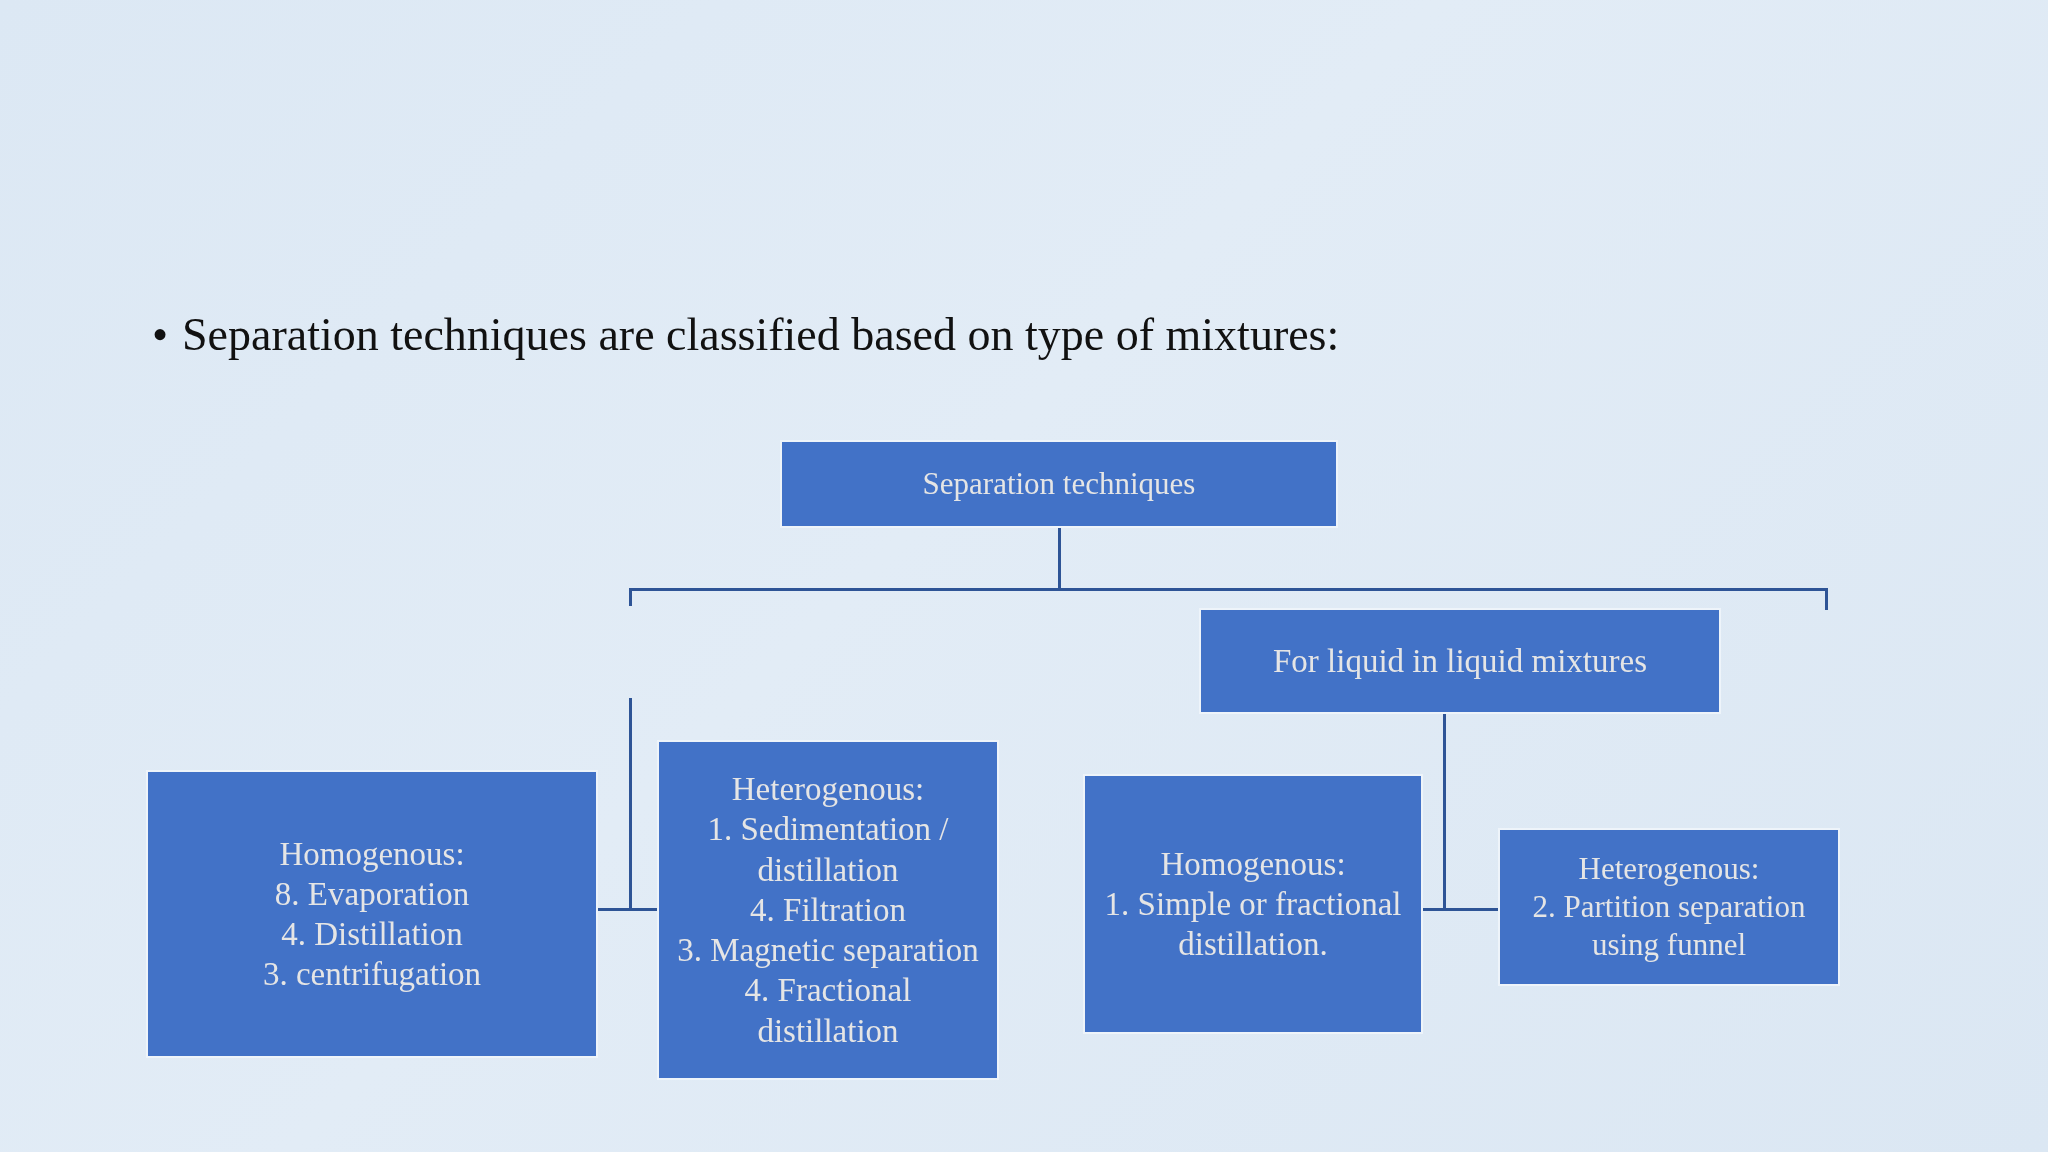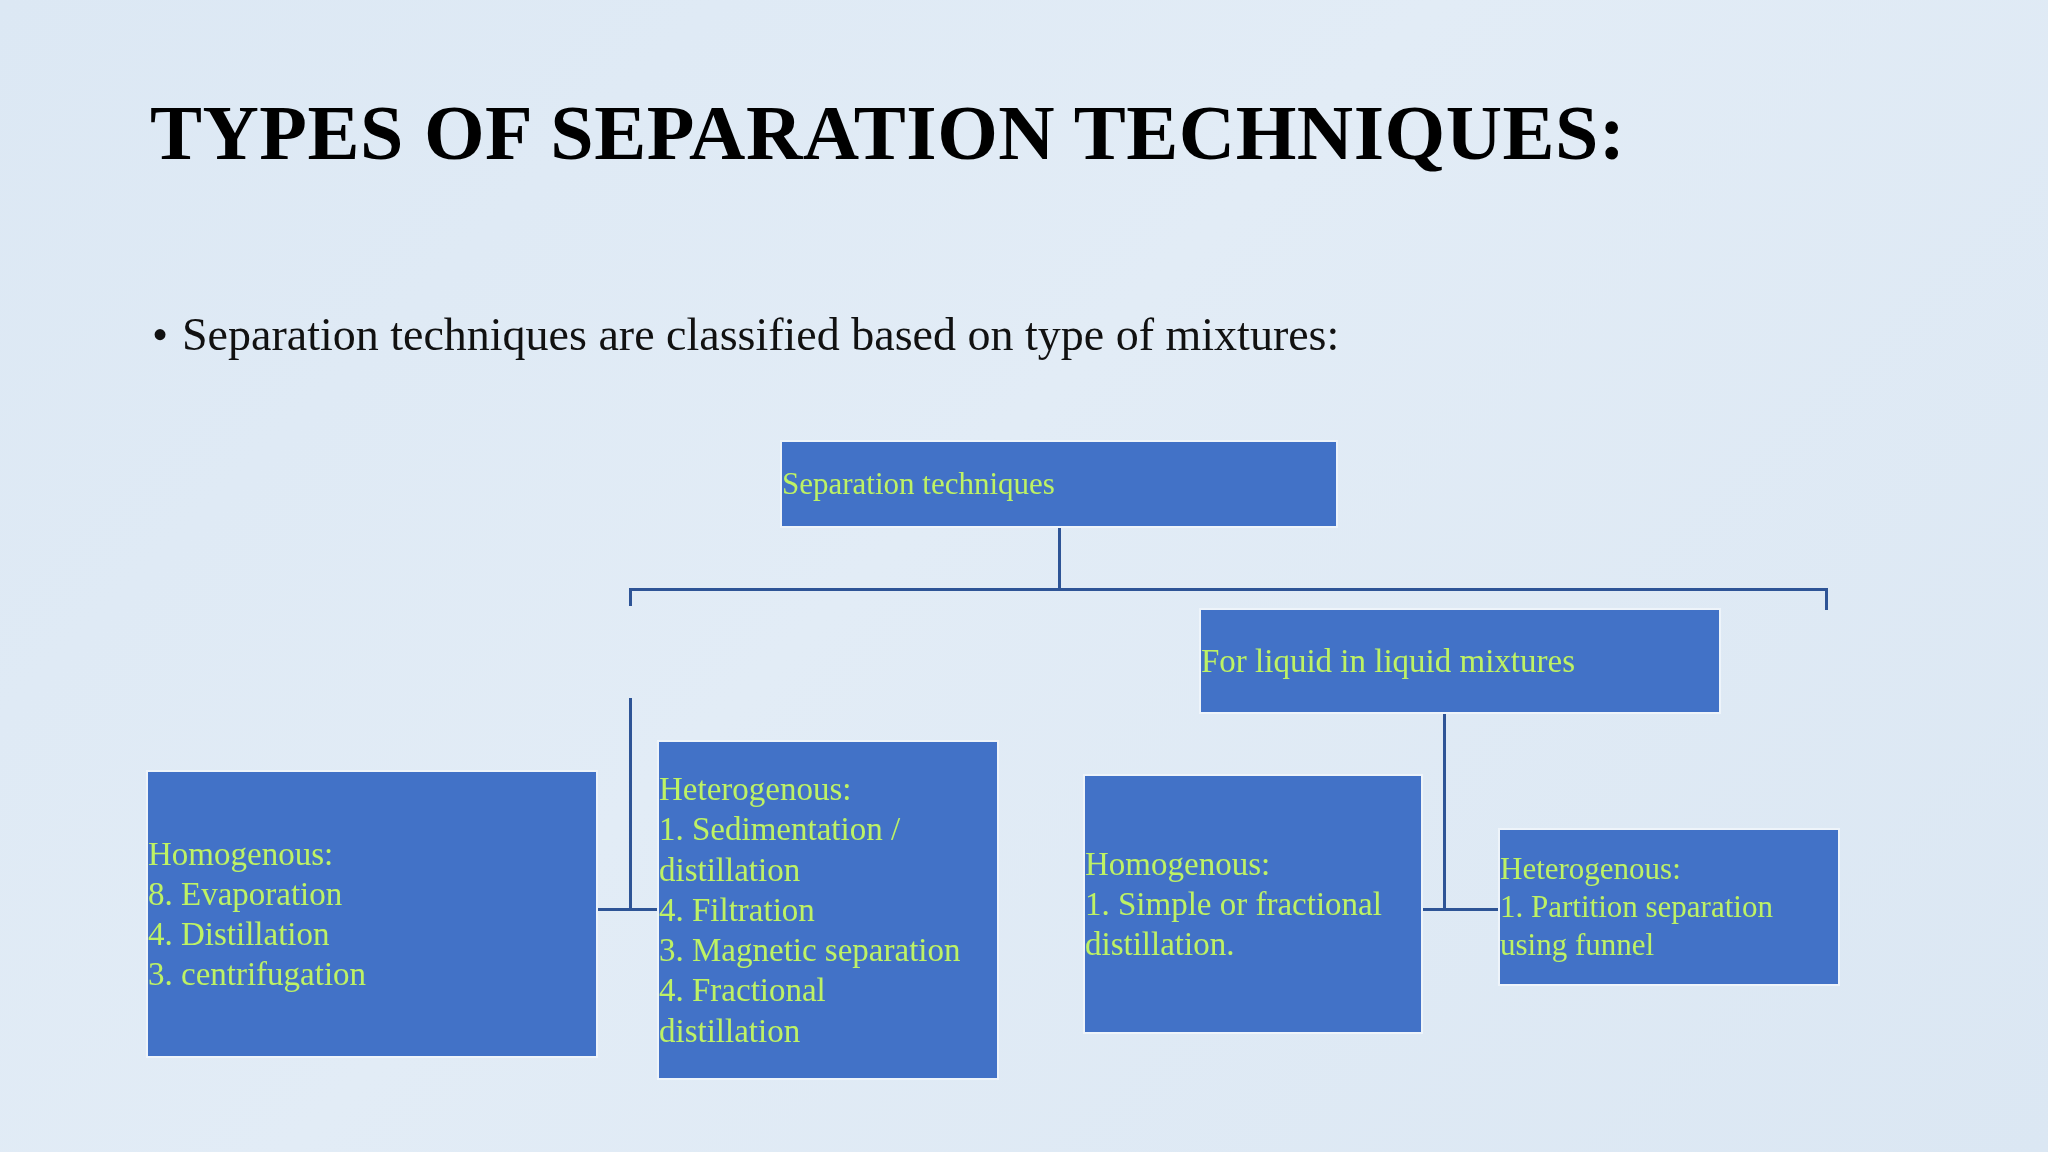--- a/index.html
+++ b/index.html
@@ -64,24 +64,24 @@
     height: 1152px;
     pointer-events: none;
   }
   .diagram > * { pointer-events: auto; }
 
   .node {
     position: absolute;
     box-sizing: border-box;
     background: #4272c7;
     border: 2px solid #eef4fa;
-    color: #bef264;
+    color: #e5e5e5;
     display: flex;
     flex-direction: column;
-    align-items: flex-start;
+    align-items: center;
     justify-content: center;
     text-align: center;
     line-height: 1.22;
     font-size: 30px;
     z-index: 3;
   }
   .node .line-item { display: block; white-space: nowrap; }
 
   
   #node-root {
@@ -151,21 +151,20 @@
   .wide-item {
     white-space: nowrap;
     display: block;
   }
 </style>
 </head>
 <body>
 
 <div class="slide">
 
-  <div class="slide-title">TYPES OF SEPARATION TECHNIQUES:</div>
 
   <div class="bullet-block">
     <span class="bullet-dot">•</span><span class="bullet-text">Separation techniques are classified based on type of mixtures:</span>
   </div>
 
   <div class="diagram">
 
     <div class="conn v" style="left:1058px; top:528px; height:62px;"></div>
     <div class="conn h" style="left:629px; top:588px; width:1199px;"></div>
     <div class="conn v" style="left:629px; top:588px; height:18px;"></div>
@@ -206,18 +205,18 @@
     </div>
 
     <div class="node overflow" id="node-liquid-homo">
       <span class="wide-item">Homogenous:</span>
       <span class="wide-item">1. Simple or fractional</span>
       <span class="wide-item">distillation.</span>
     </div>
 
     <div class="node overflow" id="node-liquid-hetero">
       <span class="wide-item">Heterogenous:</span>
-      <span class="wide-item">1. Partition separation</span>
+      <span class="wide-item">2. Partition separation</span>
       <span class="wide-item">using funnel</span>
     </div>
 
   </div>
 </div>
 
 </body></html>

